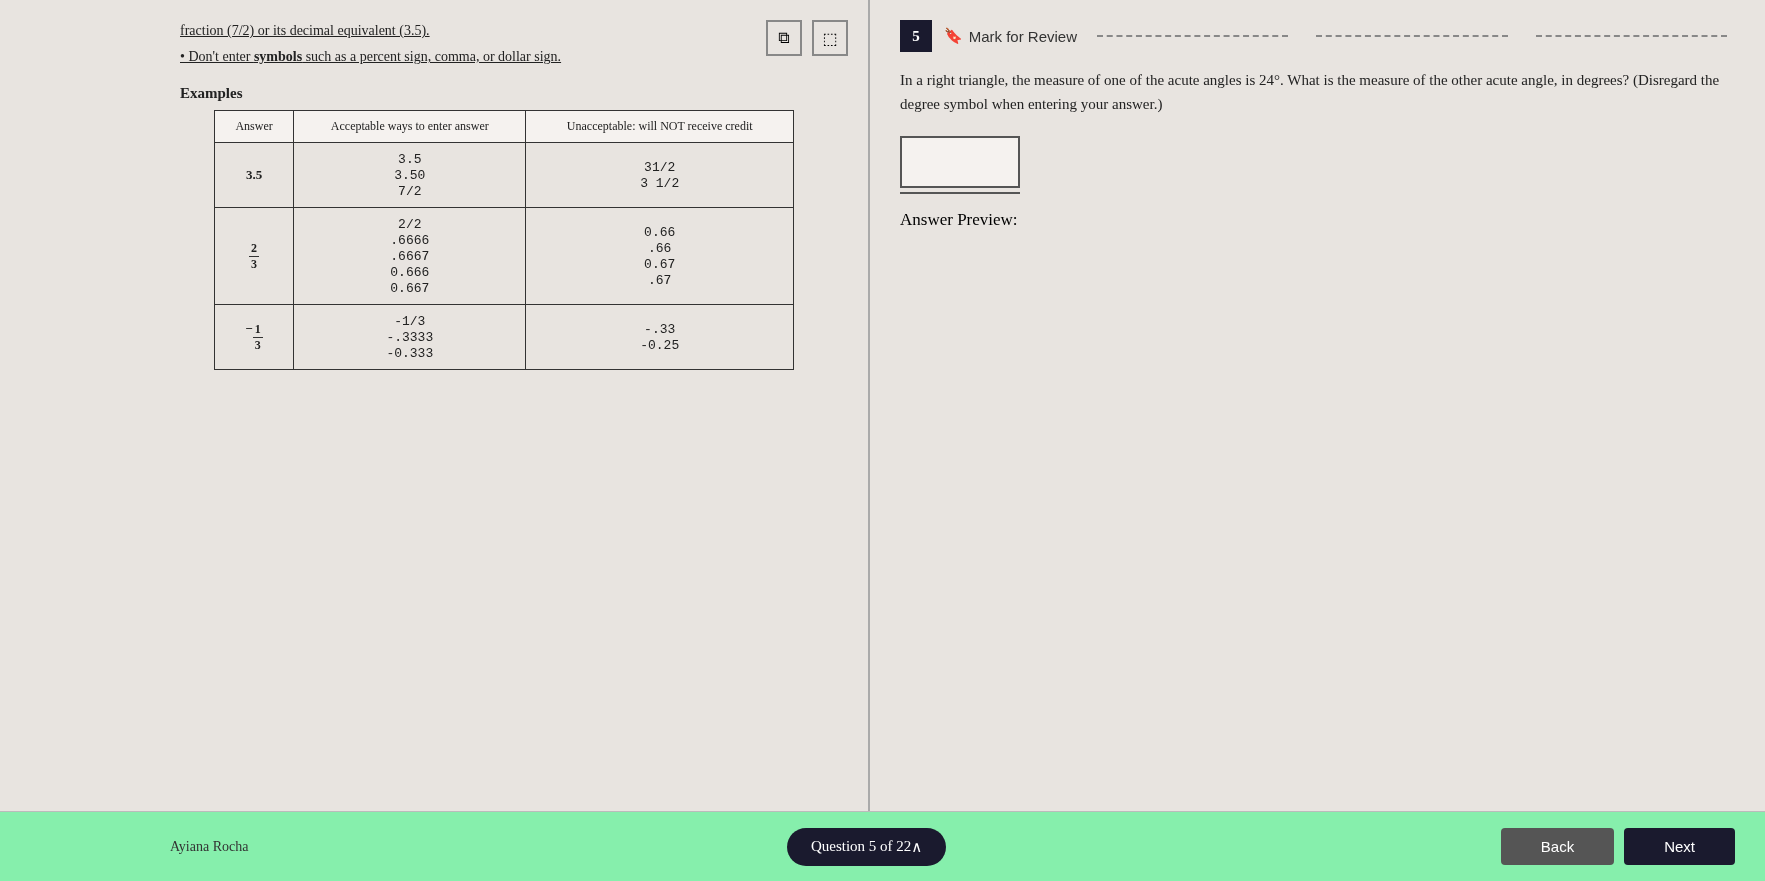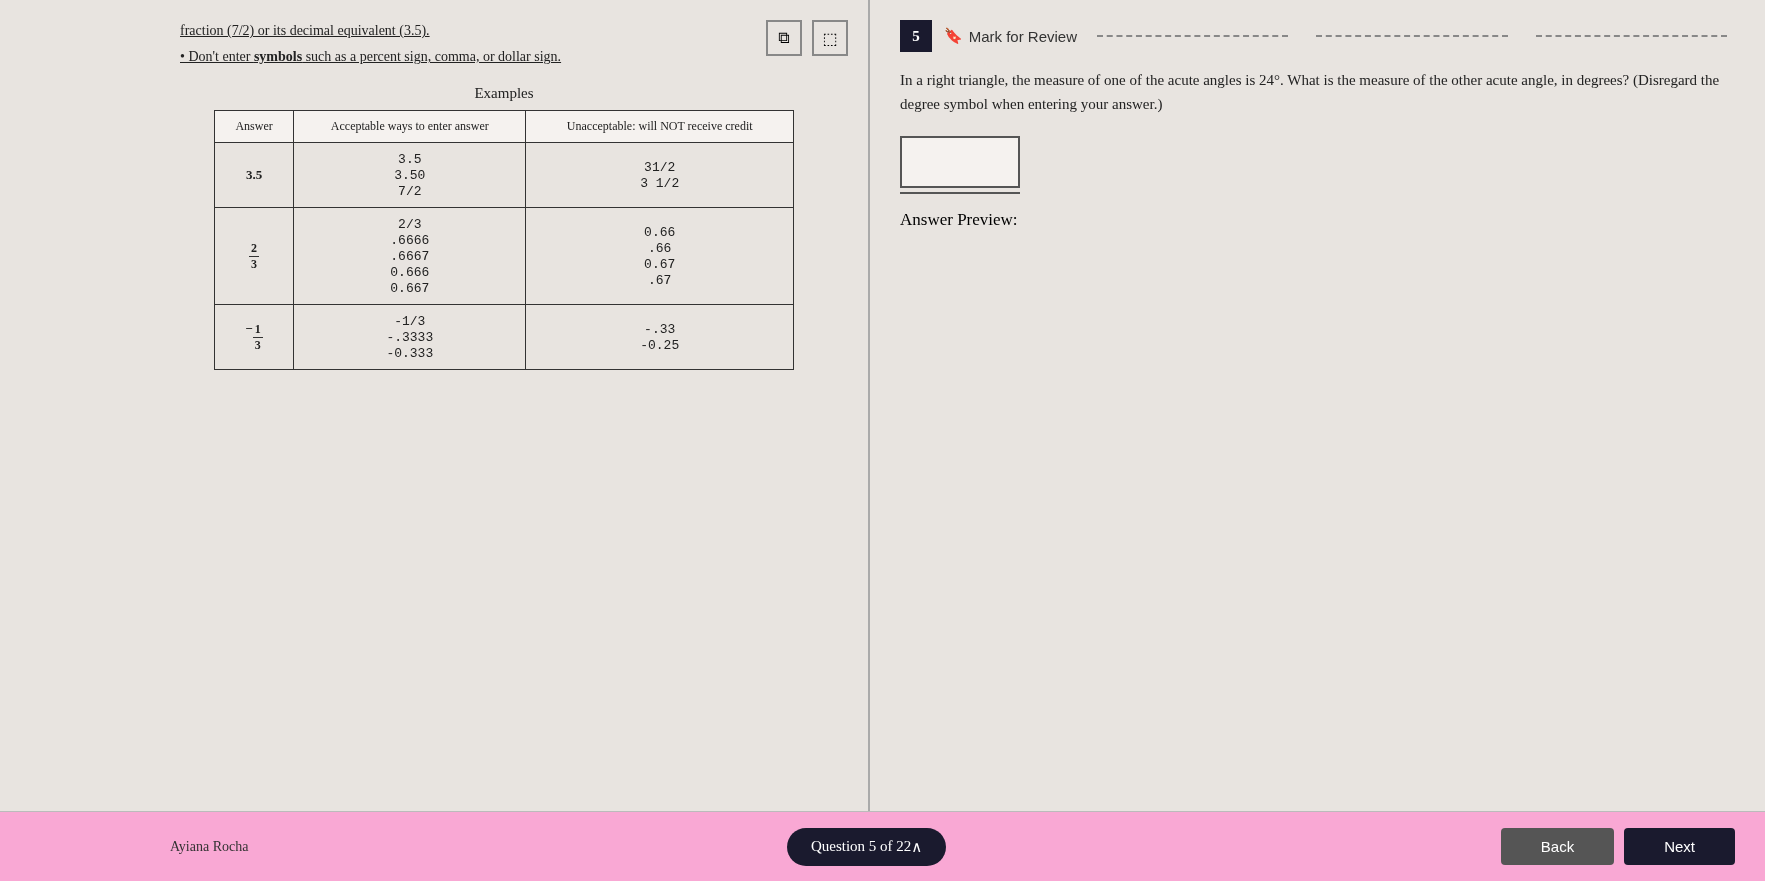--- a/index.html
+++ b/index.html
@@ -54,23 +54,23 @@
       height: 36px;
       border: 2px solid #888;
       background: #e8e4e0;
       display: flex;
       align-items: center;
       justify-content: center;
       cursor: pointer;
       font-size: 16px;
     }
     .examples-label {
-      text-align: center;
-      font-size: 15px;
-      font-weight: normal;
+      text-align: left;
+      font-size: 15px;
+      font-weight: bold;
       margin-bottom: 8px;
       color: #222;
     }
     .examples-table {
       border-collapse: collapse;
       width: 100%;
       max-width: 580px;
       margin: 0 auto;
       font-size: 13px;
     }
@@ -160,21 +160,21 @@
       margin-top: 2px;
     }
     .answer-preview-label {
       font-size: 17px;
       font-weight: normal;
       color: #000000;
       margin-top: 16px;
     }
     
     .bottom-bar {
-      background: #f9a8d4;
+      background: #86efac;
       border-top: 1px solid #bbb;
       display: flex;
       align-items: center;
       justify-content: space-between;
       padding: 12px 30px;
       height: 70px;
     }
     .user-name {
       font-size: 14px;
       color: #333;
@@ -254,21 +254,21 @@
         </tr>
 
         <tr>
           <td class="answer-col">
             <span class="frac">
               <span class="num">2</span>
               <span class="den">3</span>
             </span>
           </td>
           <td>
-            <span class="mono">2/3</span><br>
+            <span class="mono">2/2</span><br>
             <span class="mono">.6666</span><br>
             <span class="mono">.6667</span><br>
             <span class="mono">0.666</span><br>
             <span class="mono">0.667</span>
           </td>
           <td>
             <span class="mono">0.66</span><br>
             <span class="mono">.66</span><br>
             <span class="mono">0.67</span><br>
             <span class="mono">.67</span>

